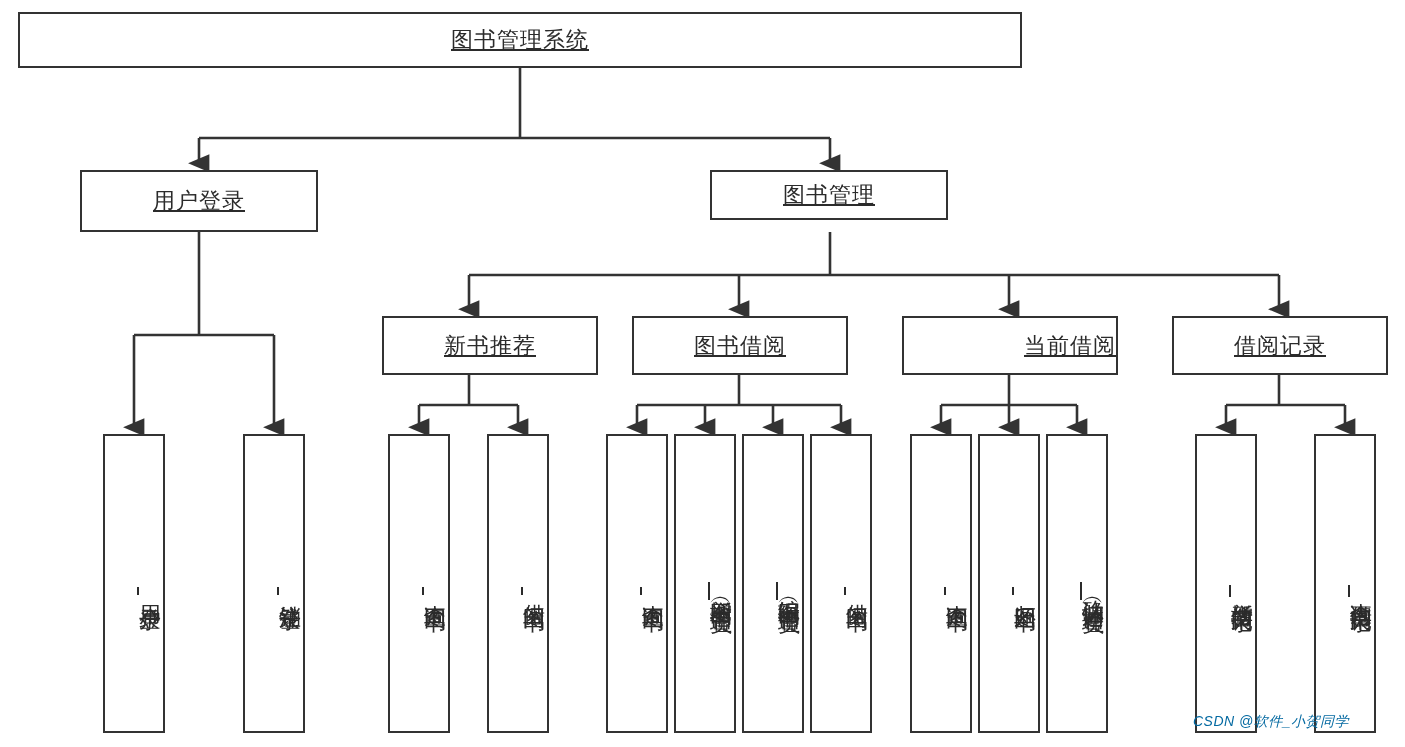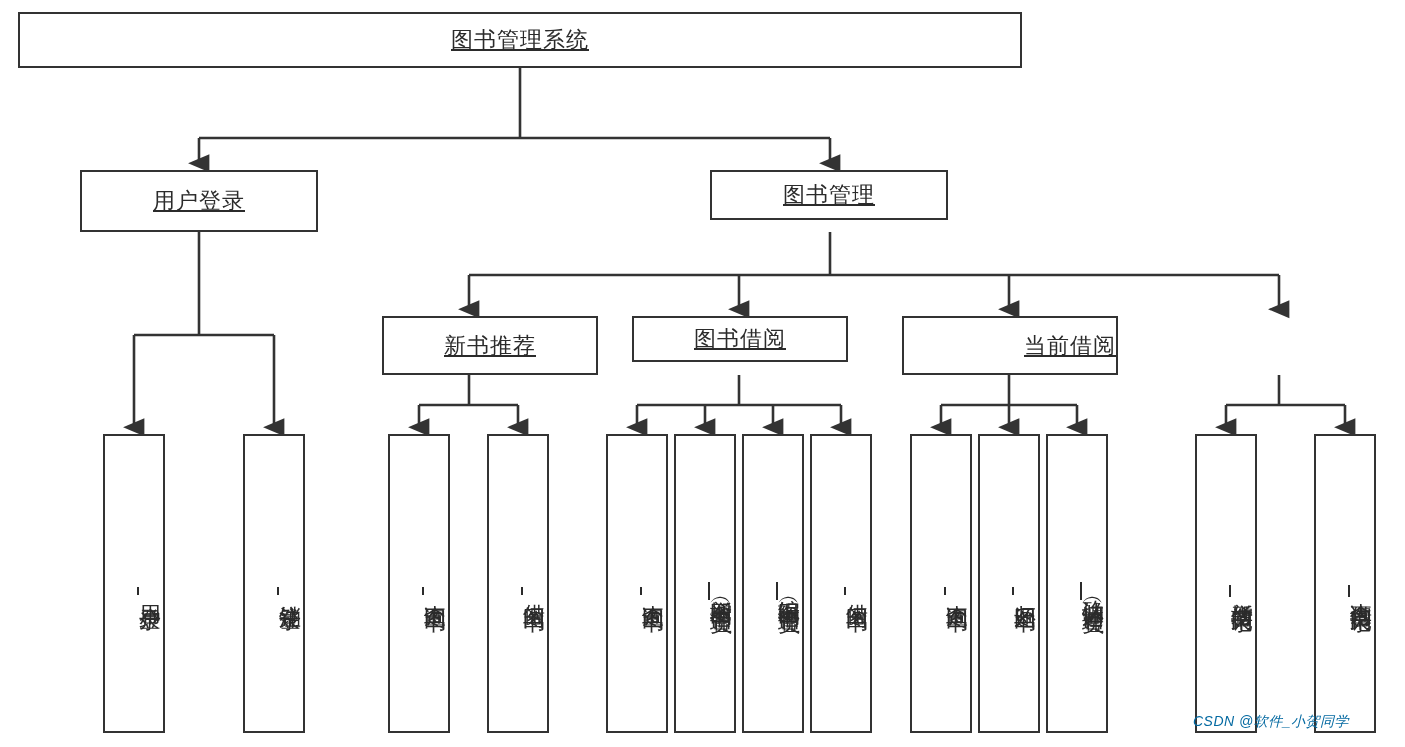--- a/index.html
+++ b/index.html
@@ -123,25 +123,28 @@
   <div class="node-box horizontal" style="left:80px; top:170px; width:238px; height:62px;">
     <span class="node-label">用户登录</span>
   </div>
   <div class="node-box horizontal" style="left:710px; top:170px; width:238px; height:50px;">
     <span class="node-label">图书管理</span>
   </div>
 
   <div class="node-box horizontal" style="left:362px; top:316px; width:216px; height:59px;margin-left:20px;">
     <span class="node-label">新书推荐</span>
   </div>
-  <div class="node-box horizontal" style="left:632px; top:316px; width:216px; height:46px;">
+  <div class="node-box horizontal" style="left:632px; top:316px; width:216px; height:59px;">
     <span class="node-label">图书借阅</span>
   </div>
   <div class="node-box horizontal" style="left:902px; top:316px; width:216px; height:59px;justify-content:flex-end;">
     <span class="node-label">当前借阅</span>
+  </div>
+  <div class="node-box horizontal" style="left:1172px; top:316px; width:216px; height:59px;">
+    <span class="node-label">借阅记录</span>
   </div>
 
   <div class="node-box vertical" style="left:103px; top:434px; width:62px; height:299px;">
     <span class="node-label">用户登录</span>
   </div>
   <div class="node-box vertical" style="left:243px; top:434px; width:62px; height:299px;">
     <span class="node-label">注销登录</span>
   </div>
 
   <div class="node-box vertical" style="left:388px; top:434px; width:62px; height:299px;">

